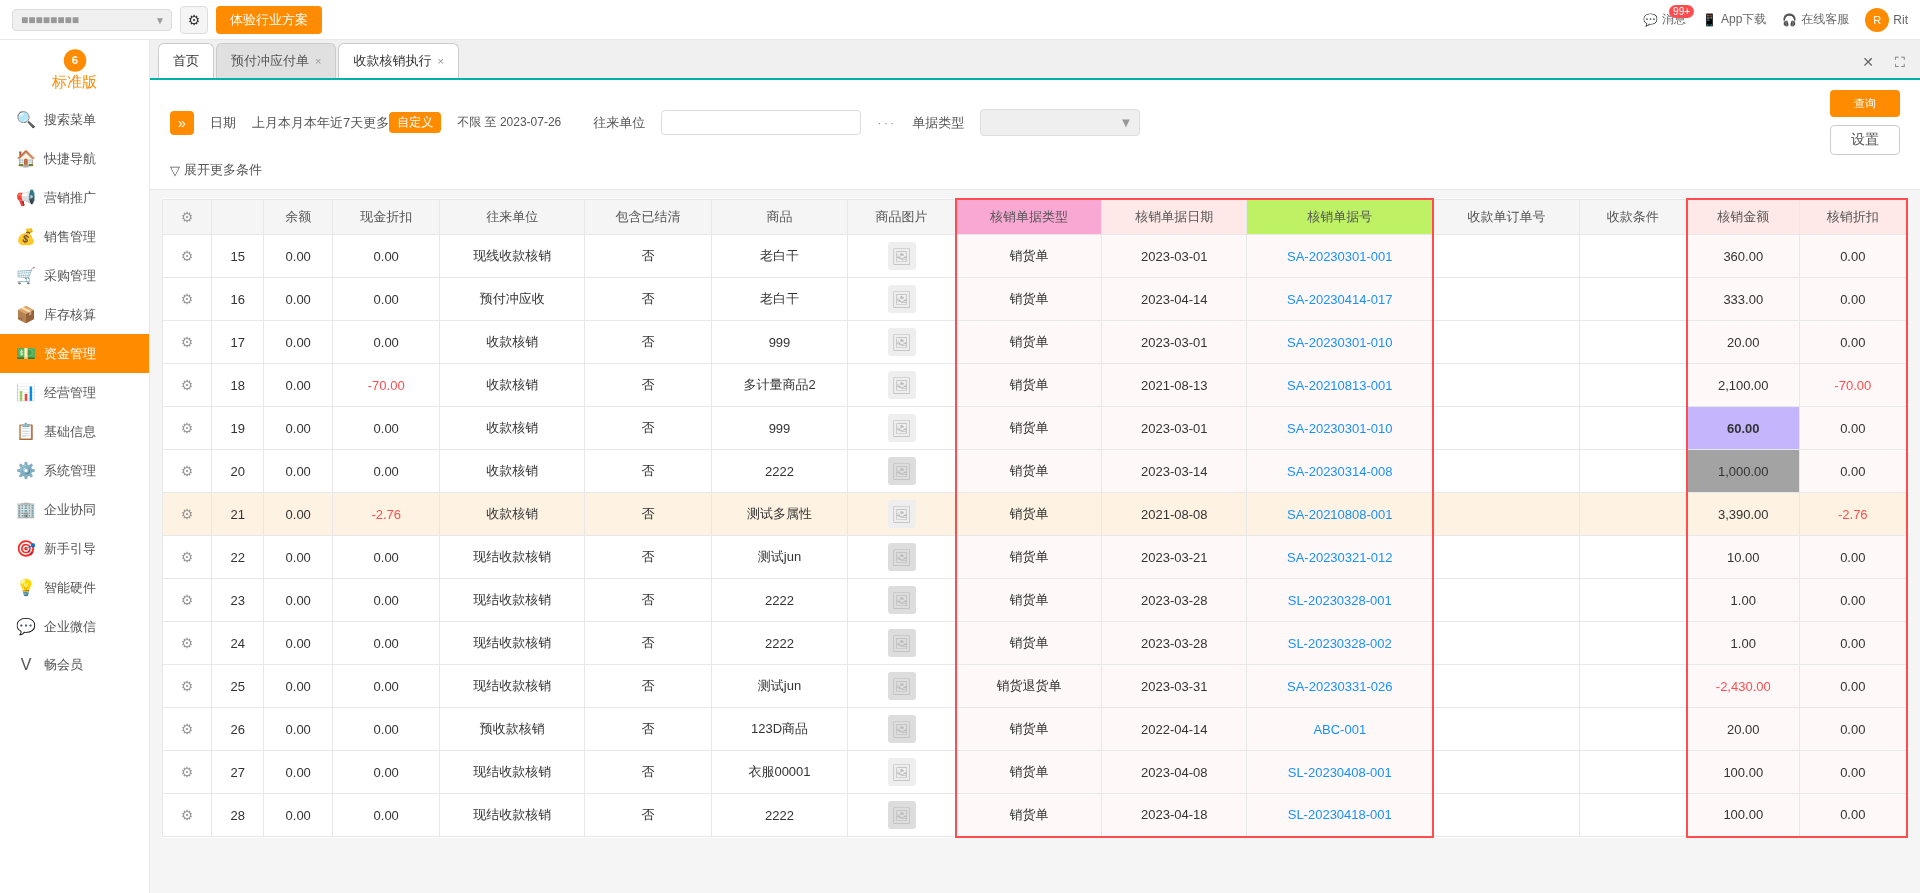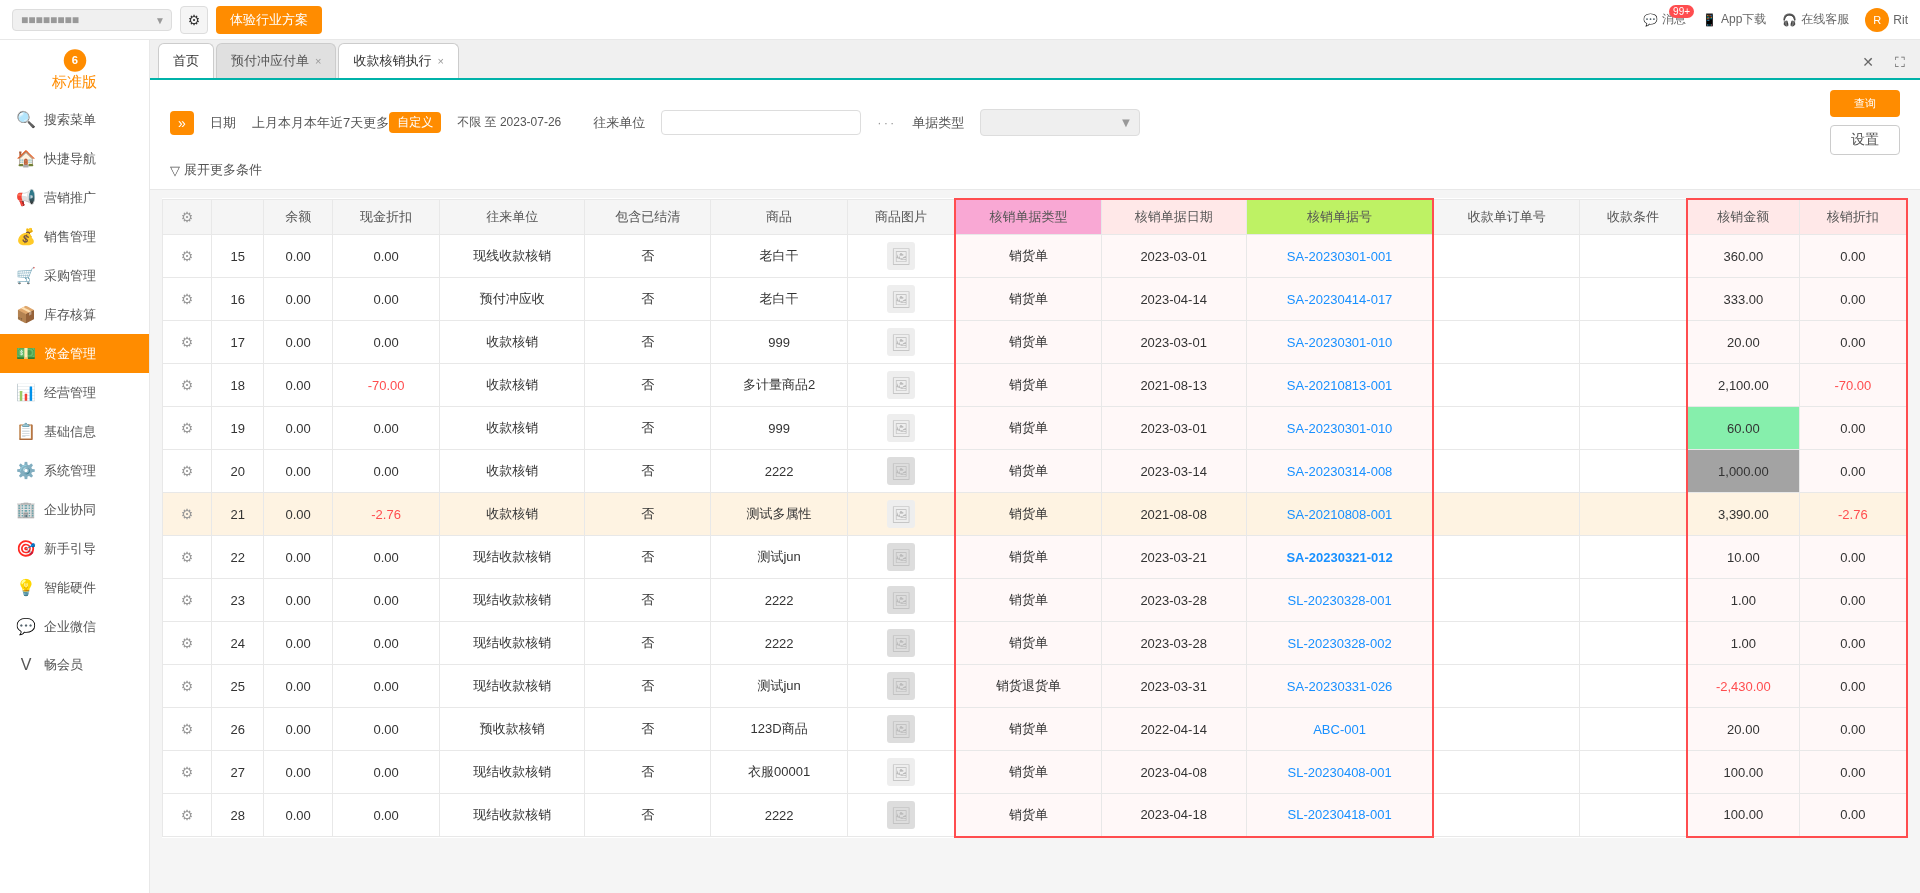--- a/index.html
+++ b/index.html
@@ -353,21 +353,21 @@
                 <td>0.00</td>
                 <td>收款核销</td>
                 <td>否</td>
                 <td>999</td>
                 <td><div class="img-placeholder ">🖼</div></td>
                 <td style="background: rgb(255, 248, 248); border-left: 2px solid rgb(255, 77, 79);">销货单</td>
                 <td style="background: rgb(255, 248, 248);">2023-03-01</td>
                 <td style="background: rgb(255, 248, 248); border-right: 2px solid rgb(255, 77, 79);"><a class="link-text">SA-20230301-010</a></td>
                 <td></td>
                 <td></td>
-                <td style="background: #86efac; border-left: 2px solid rgb(255, 77, 79);">60.00</td>
+                <td style="background: #c4b5fd; border-left: 2px solid rgb(255, 77, 79); font-weight: bold;">60.00</td>
                 <td style="background: rgb(255, 248, 248); border-right: 2px solid rgb(255, 77, 79);">0.00</td>
               </tr>
               <tr>
                 <td><span class="settings-icon">⚙</span></td>
                 <td>20</td>
                 <td>0.00</td>
                 <td>0.00</td>
                 <td>收款核销</td>
                 <td>否</td>
                 <td>2222</td>
@@ -401,21 +401,21 @@
                 <td><span class="settings-icon">⚙</span></td>
                 <td>22</td>
                 <td>0.00</td>
                 <td>0.00</td>
                 <td>现结收款核销</td>
                 <td>否</td>
                 <td>测试jun</td>
                 <td><div class="img-placeholder has-img">🖼</div></td>
                 <td style="background: rgb(255, 248, 248); border-left: 2px solid rgb(255, 77, 79);">销货单</td>
                 <td style="background: rgb(255, 248, 248);">2023-03-21</td>
-                <td style="background: rgb(255, 248, 248); border-right: 2px solid rgb(255, 77, 79); font-weight: bold;"><a class="link-text">SA-20230321-012</a></td>
+                <td style="background: rgb(255, 248, 248); border-right: 2px solid rgb(255, 77, 79);"><a class="link-text">SA-20230321-012</a></td>
                 <td></td>
                 <td></td>
                 <td style="background: rgb(255, 248, 248); border-left: 2px solid rgb(255, 77, 79);">10.00</td>
                 <td style="background: rgb(255, 248, 248); border-right: 2px solid rgb(255, 77, 79);">0.00</td>
               </tr>
               <tr>
                 <td><span class="settings-icon">⚙</span></td>
                 <td>23</td>
                 <td>0.00</td>
                 <td>0.00</td>

